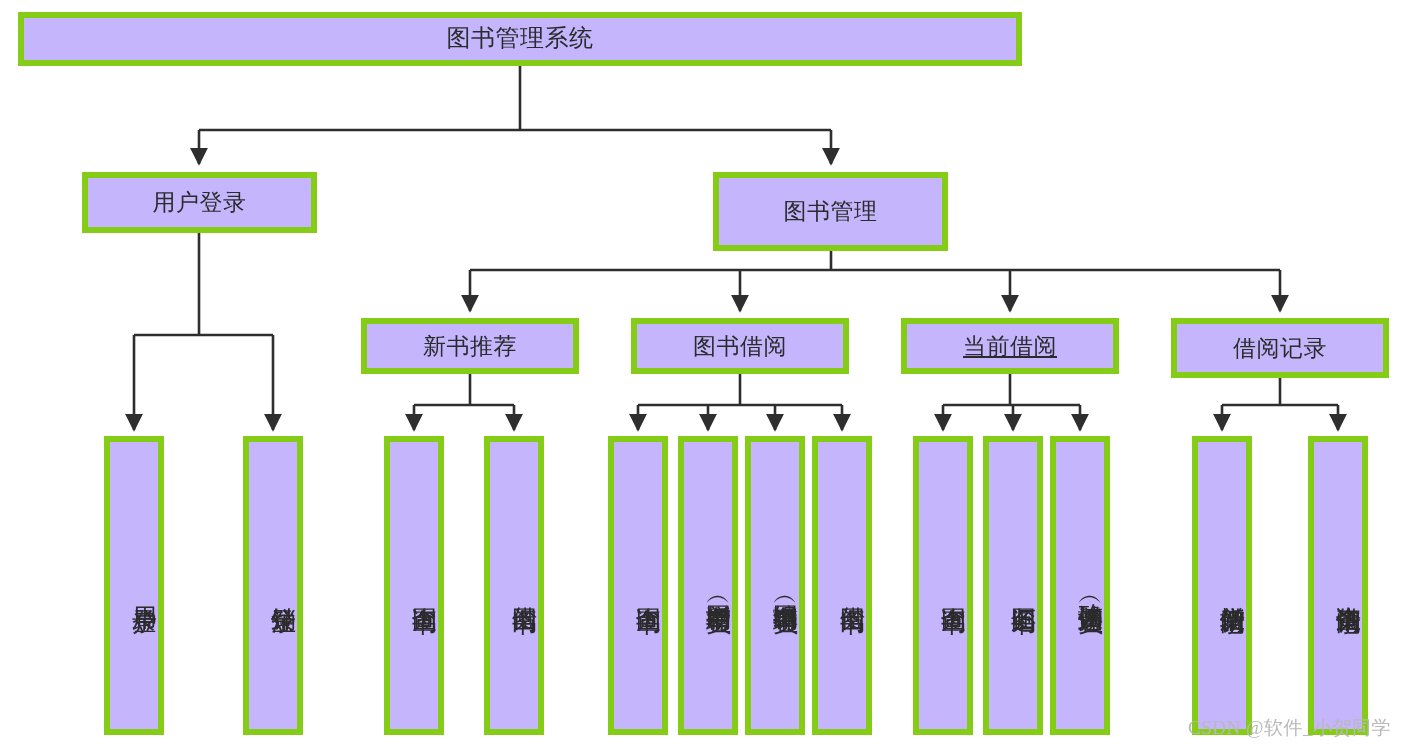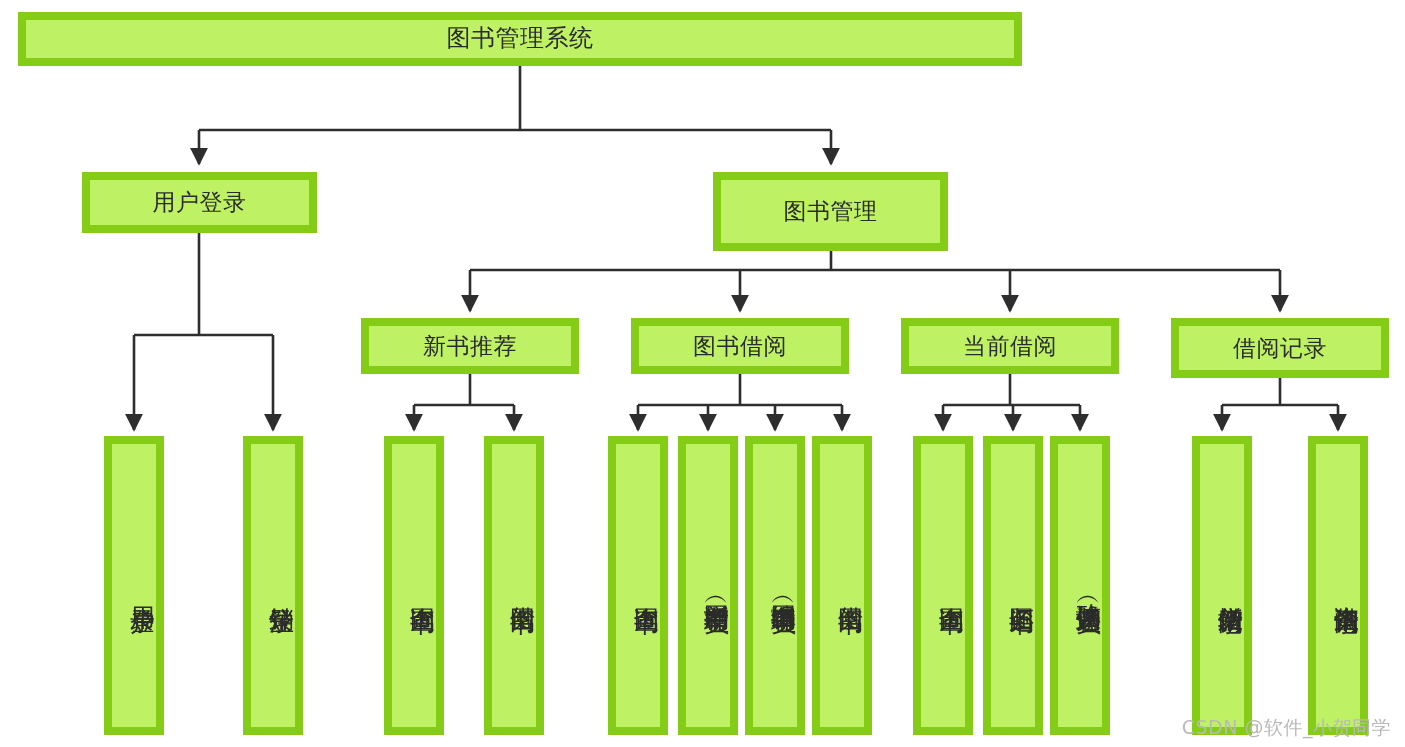--- a/index.html
+++ b/index.html
@@ -21,22 +21,22 @@
     position: absolute;
     left: 0;
     top: 0;
     width: 1405px;
     height: 747px;
     pointer-events: none;
   }
   .node {
     position: absolute;
     box-sizing: border-box;
-    border: 8px solid #84cc16;
-    background: #bef264;
+    border: 6px solid #84cc16;
+    background: #c4b5fd;
     display: flex;
     align-items: center;
     justify-content: center;
     color: #2b2b2b;
     line-height: 1.14;
   }
   .node-h {
     font-size: 23px;
     letter-spacing: 0.5px;
   }
@@ -59,20 +59,21 @@
     display: block;
   }
   .watermark {
     position: absolute;
     right: 14px;
     bottom: 6px;
     font-size: 19px;
     color: #b9b9b9;
     white-space: nowrap;
     letter-spacing: 0.5px;
+    font-family: Liberation Serif, serif;
   }
 </style>
 </head>
 <body>
 
 <div id="canvas">
 
   <svg class="wires" viewBox="0 0 1405 747" xmlns="http://www.w3.org/2000/svg">
     <defs>
       <marker id="arrow" viewBox="0 0 10 10" refX="9" refY="5" markerWidth="7" markerHeight="7" orient="auto-start-reverse">
@@ -133,21 +134,21 @@
   <div class="node node-h" style="left:713px; top:172px; width:235px; height:79px;">
     <span>图书管理</span>
   </div>
 
   <div class="node node-h" style="left:361px; top:318px; width:218px; height:56px;">
     <span>新书推荐</span>
   </div>
   <div class="node node-h" style="left:631px; top:318px; width:218px; height:56px;">
     <span>图书借阅</span>
   </div>
-  <div class="node node-h" style="left:901px; top:318px; width:218px; height:56px;">
+  <div class="node node-h" style="left:901px; top:318px; width:218px; height:56px;text-decoration:underline;">
     <span>当前借阅</span>
   </div>
   <div class="node node-h" style="left:1171px; top:318px; width:218px; height:60px;">
     <span>借阅记录</span>
   </div>
 
   <div class="node node-v" style="left:104px; top:436px; width:60px; height:299px;">
     <span class="vtext">用户登录</span>
   </div>
   <div class="node node-v" style="left:243px; top:436px; width:60px; height:299px;">

